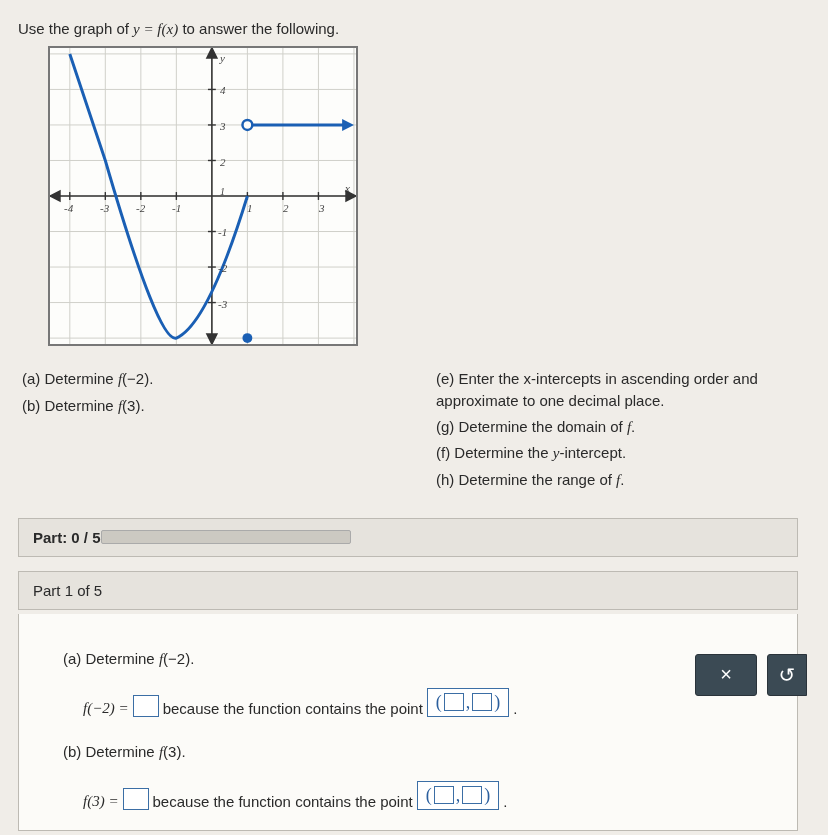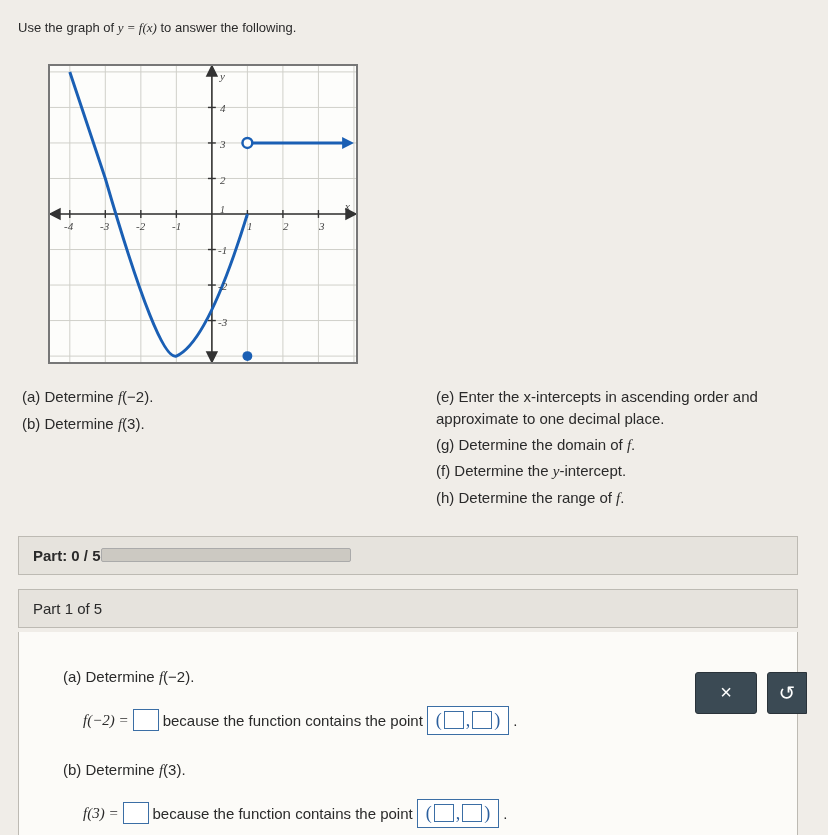--- a/index.html
+++ b/index.html
@@ -4,21 +4,21 @@
 <style>
   * { box-sizing: border-box; margin: 0; padding: 0; }
   body {
     font-family: Arial, Helvetica, sans-serif;
     background: #f0ede8;
     width: 828px;
     padding: 20px 18px;
     color: #2a2a2a;
     font-size: 15px;
   }
-  .prompt-line { margin-bottom: 28px; font-size:13px; }
+  .prompt-line { margin-bottom: 8px; font-size:15px; }
   .math-i { font-style: italic; font-family: 'Times New Roman', serif; }
   .graph-box {
     width: 310px; height: 300px;
     background: #fdfdfb;
     border: 2px solid #777;
     position: relative;
     margin: 0 0 18px 30px;
   }
   .tick-label { position:absolute; font-size:11px; color:#444; font-family:'Times New Roman',serif; font-style:italic;}
   .question-cols { display:flex; gap:40px; margin: 8px 0 22px 4px; }
@@ -42,21 +42,21 @@
   }
   .answer-area {
     background:#fcfbf8;
     border:1px solid #bdbab3;
     border-top:none;
     width:780px;
     padding: 26px 22px 20px 22px;
     position:relative;
   }
   .ans-line { margin: 10px 0 20px 22px; }
-  .ans-sub { margin-left:42px; font-size:15px; display:flex; align-items:center; flex-wrap:wrap; gap:4px;}
+  .ans-sub { margin-left:42px; font-size:15px; display:flex; align-items:flex-end; flex-wrap:wrap; gap:4px;}
   .input-box {
     display:inline-block; width:26px; height:22px;
     border:1px solid #3b6ea5; background:#fff;
     vertical-align:middle;
   }
   .point-box {
     display:inline-flex; align-items:center;
     border:1px solid #3b6ea5; background:#fff;
     padding:3px 8px; font-size:18px;
     color:#2b5f9e; font-family:'Times New Roman',serif;

